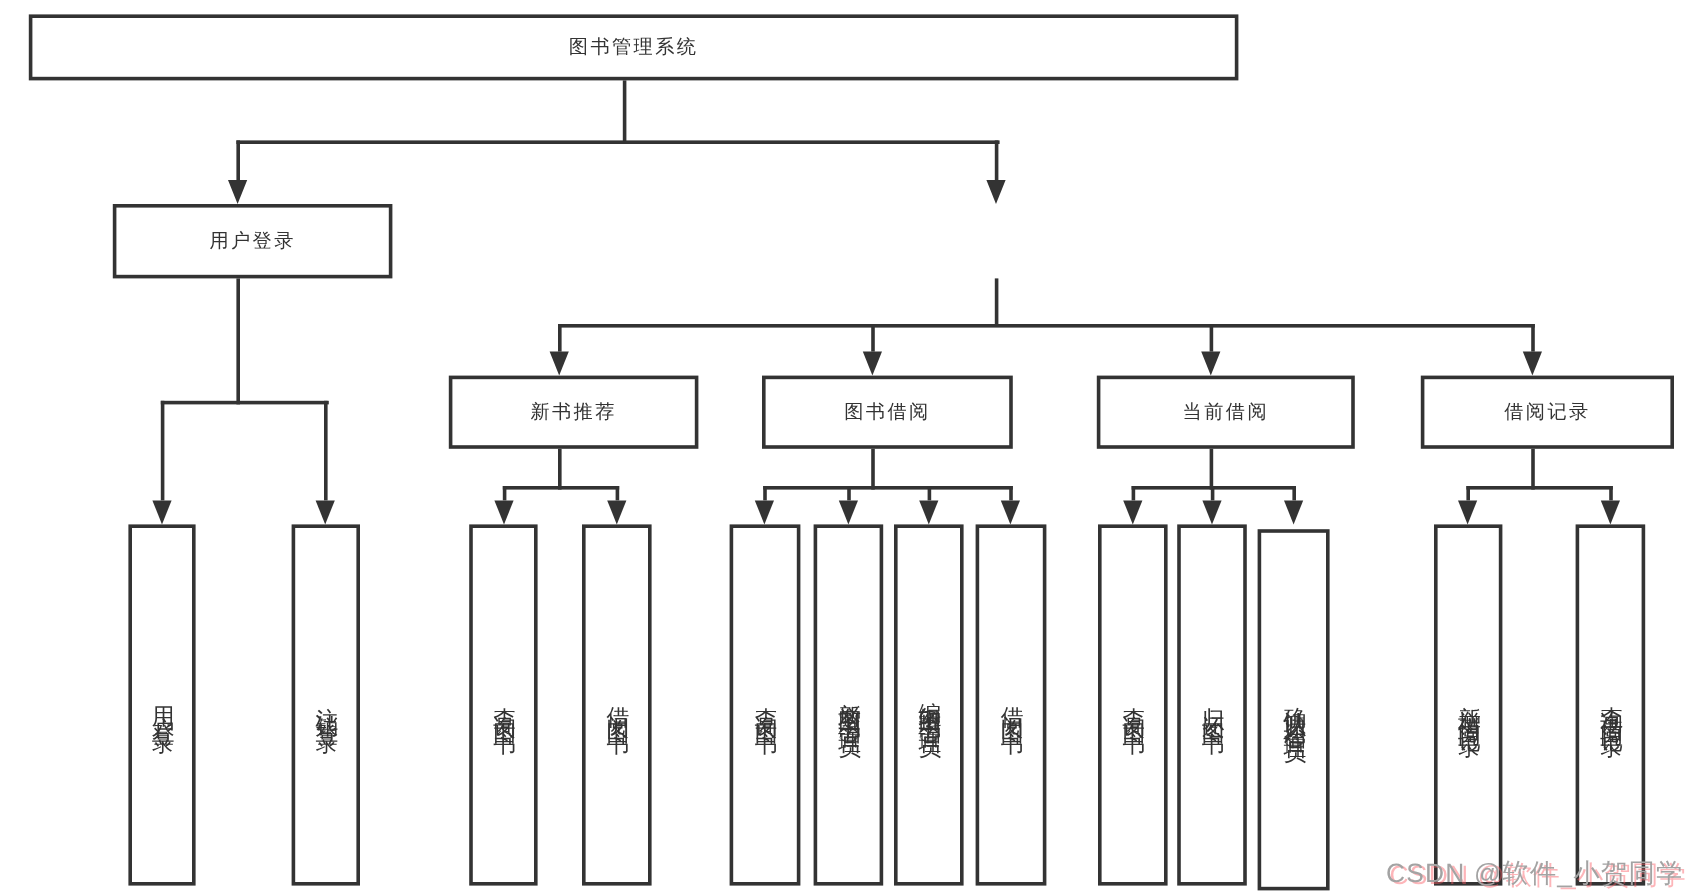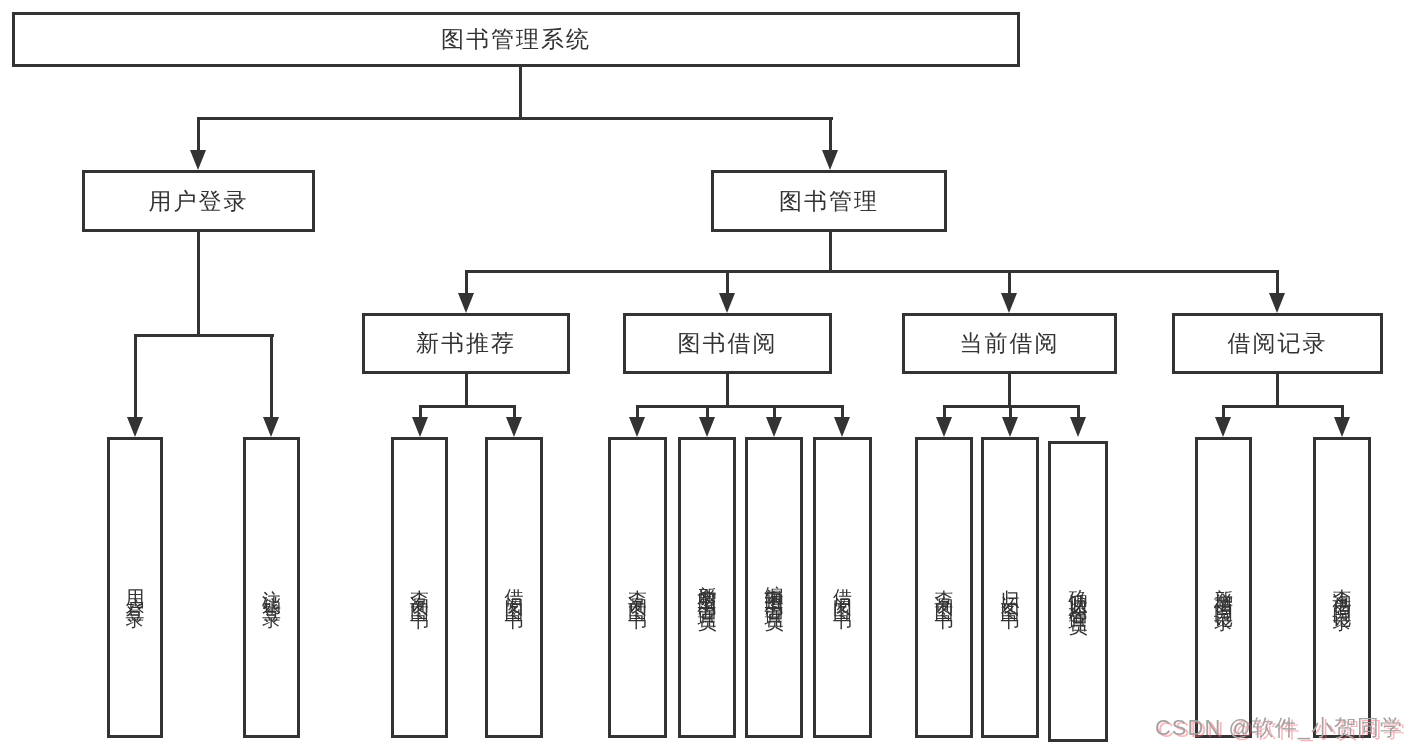--- a/index.html
+++ b/index.html
@@ -15,22 +15,23 @@
     position: absolute;
     box-sizing: border-box;
     border: 3px solid #333333;
     background: #ffffff;
     color: #333333;
   }
   .hbox {
     display: flex;
     align-items: center;
     justify-content: center;
-    font-size: 23px;
+    font-size: 16px;
     letter-spacing: 2px;
+    margin-left: 12px;
   }
   .vbox {
     display: flex;
     align-items: center;
     justify-content: center;
   }
   .vtext {
     writing-mode: vertical-rl;
     text-orientation: mixed;
     font-size: 19px;
@@ -62,21 +63,20 @@
   }
 </style>
 </head>
 <body>
 
 <div class="canvas" id="canvas">
 
   <div class="hbox" style="left:12px;top:12px;width:1008px;height:55px">图书管理系统</div>
 
   <div class="hbox" style="left:82px;top:170px;width:233px;height:62px">用户登录</div>
-  <div class="hbox" style="left:711px;top:170px;width:236px;height:62px">图书管理</div>
 
   <div class="hbox" style="left:362px;top:313px;width:208px;height:61px">新书推荐</div>
   <div class="hbox" style="left:623px;top:313px;width:209px;height:61px">图书借阅</div>
   <div class="hbox" style="left:1172px;top:313px;width:211px;height:61px">借阅记录</div>
   <div class="hbox" style="left:902px;top:313px;width:215px;height:61px">当前借阅</div>
 
   <div class="vbox" style="left:107px;top:437px;width:56px;height:301px">
     <span class="vtext">用户登录</span>
   </div>
   <div class="vbox" style="left:243px;top:437px;width:57px;height:301px">

